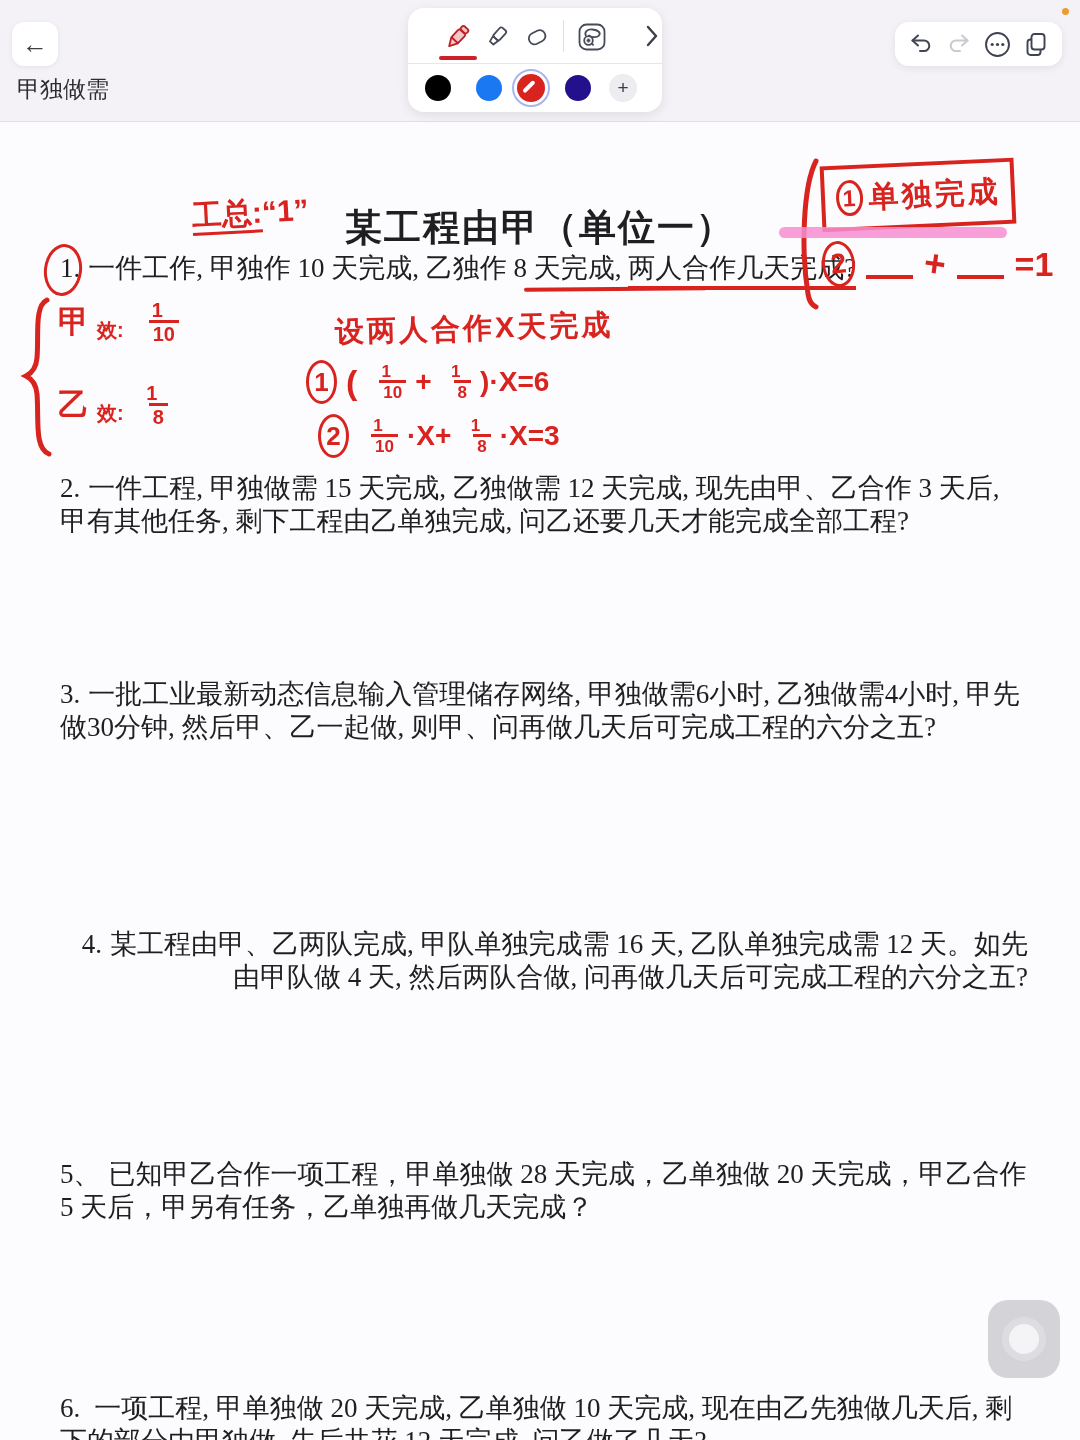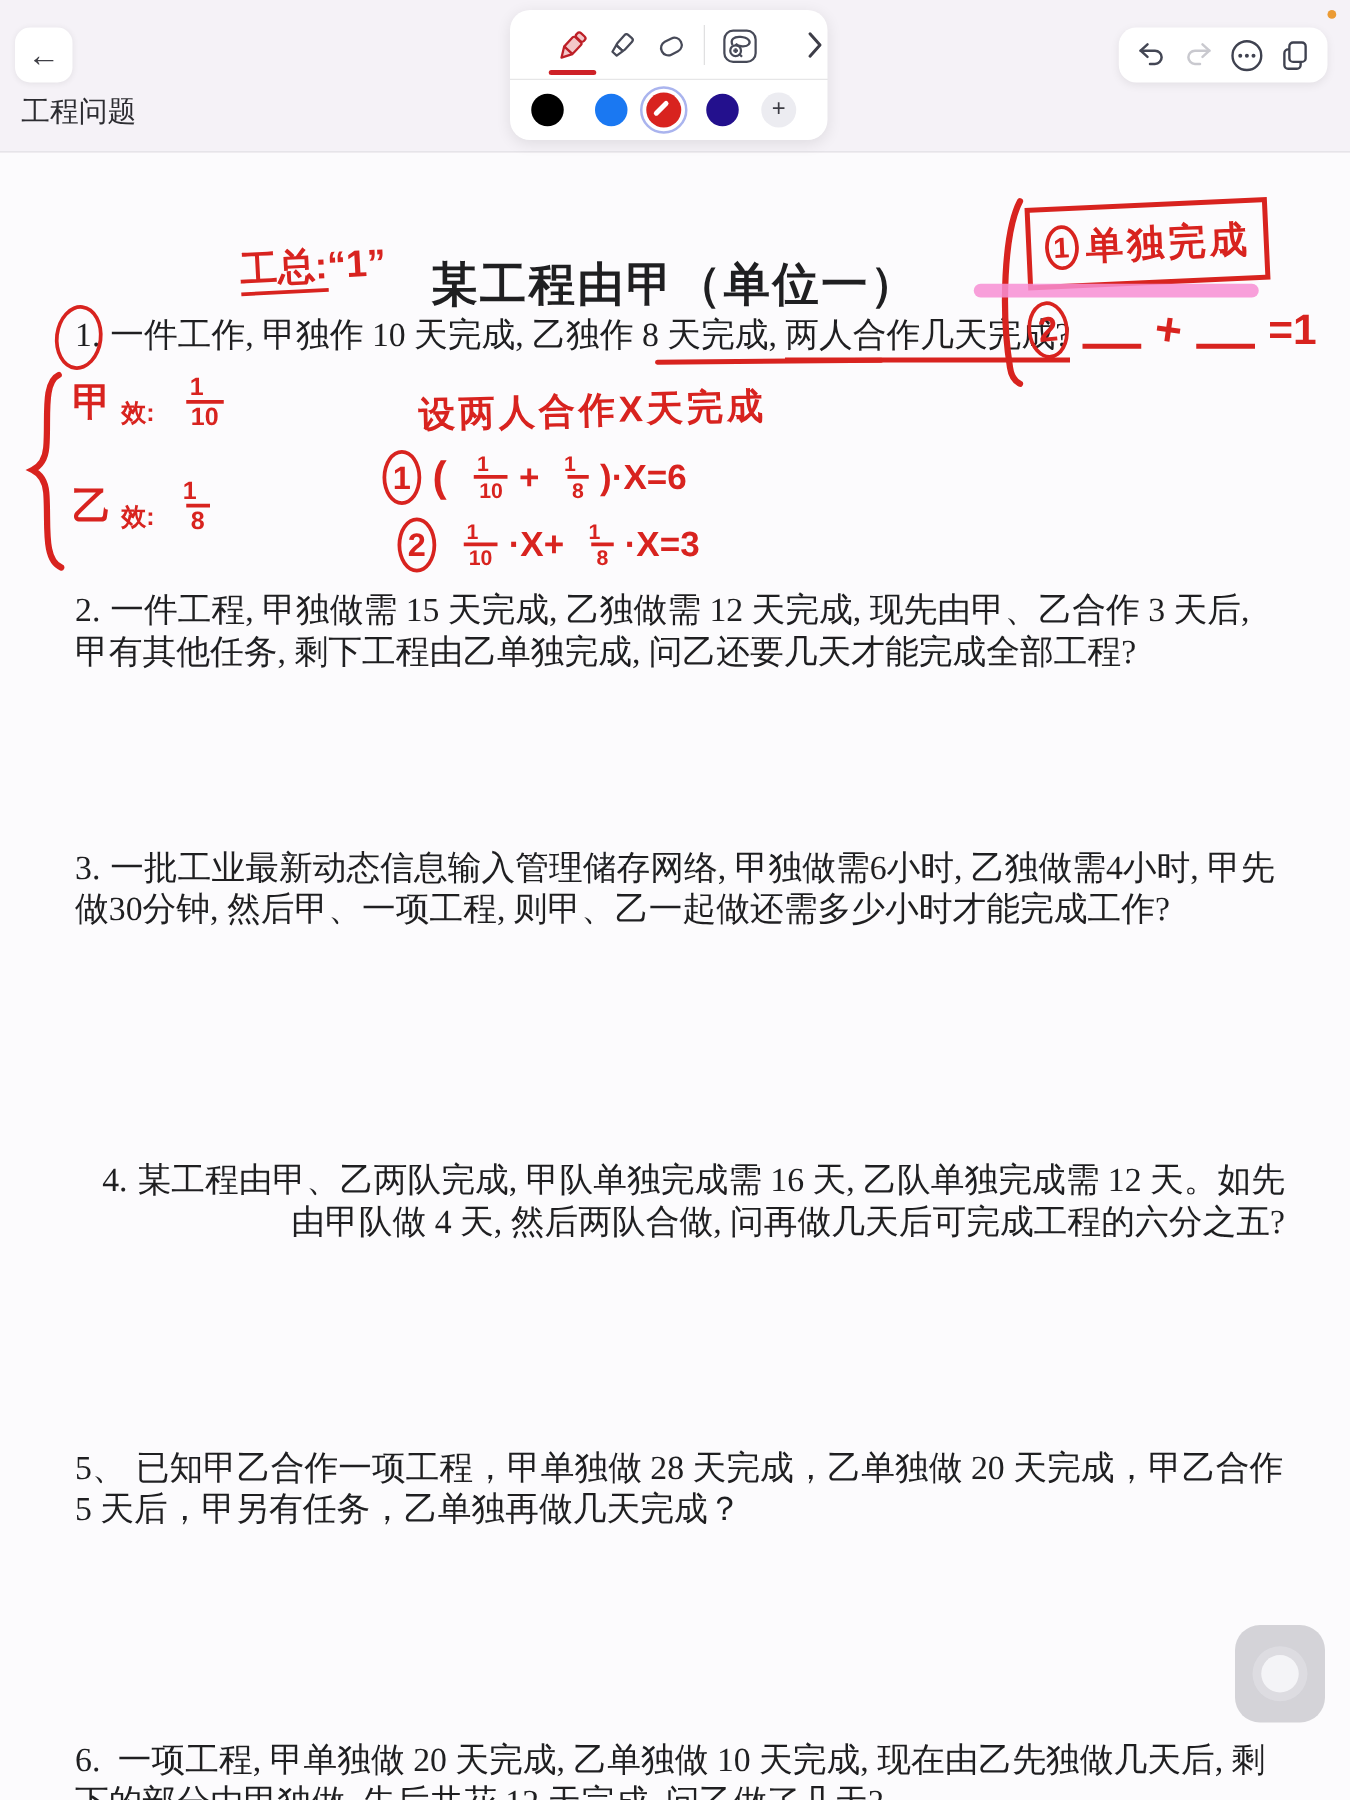--- a/index.html
+++ b/index.html
@@ -77,21 +77,21 @@
 </head>
 <body>
 
 <div class="screen">
 
   <div class="topbar">
 
     <div class="back-btn">
       <span>←</span>
     </div>
-    <div class="nav-title">工程问题</div>
+    <div class="nav-title">甲独做需</div>
 
     <div class="tool-panel">
 
       <div class="tool-btn" style="left:32px;">
         <svg width="30" height="30" viewBox="0 0 30 30">
           <g transform="rotate(43 15 15)">
             <rect x="11.5" y="2" width="8" height="5" rx="2" fill="#f3c6c8" stroke="#bd1f27" stroke-width="1.8"></rect>
             <rect x="11" y="7.5" width="9" height="11.5" rx="1.5" fill="#f3c6c8" stroke="#bd1f27" stroke-width="1.8"></rect>
             <path d="M11 19 H20 L15.5 27 Z" fill="#f3c6c8" stroke="#bd1f27" stroke-width="1.8" stroke-linejoin="round"></path>
           </g>
@@ -188,21 +188,21 @@
 
   <p class="problem printed nowrap" style="top:252px;">
     <span class="pnum">1.</span><span>一件工作, 甲独作 10 天完成, 乙独作 8 天完成, </span><span class="red-underline">两人合作几天完成?</span>
   </p>
 
   <p class="problem printed" style="top:472px;">
     <span class="pnum">2.</span><span>一件工程, 甲独做需 15 天完成, 乙独做需 12 天完成, 现先由甲、乙合作 3 天后, 甲有其他任务, 剩下工程由乙单独完成, 问乙还要几天才能完成全部工程?</span>
   </p>
 
   <p class="problem printed" style="top:678px;">
-    <span class="pnum">3.</span><span>一批工业最新动态信息输入管理储存网络, 甲独做需6小时, 乙独做需4小时, 甲先做30分钟, 然后甲、一项工程, 则甲、乙一起做还需多少小时才能完成工作?</span>
+    <span class="pnum">3.</span><span>一批工业最新动态信息输入管理储存网络, 甲独做需6小时, 乙独做需4小时, 甲先做30分钟, 然后甲、乙一起做, 则甲、问再做几天后可完成工程的六分之五?</span>
   </p>
 
   <p class="problem printed" style="top:928px;text-align:right;">
     <span class="pnum">4.</span><span>某工程由甲、乙两队完成, 甲队单独完成需 16 天, 乙队单独完成需 12 天。如先由甲队做 4 天, 然后两队合做, 问再做几天后可完成工程的六分之五?</span>
   </p>
 
   <p class="problem printed" style="top:1158px;">
     <span class="pnum">5、</span><span>已知甲乙合作一项工程，甲单独做 28 天完成，乙单独做 20 天完成，甲乙合作 5 天后，甲另有任务，乙单独再做几天完成？</span>
   </p>
 

